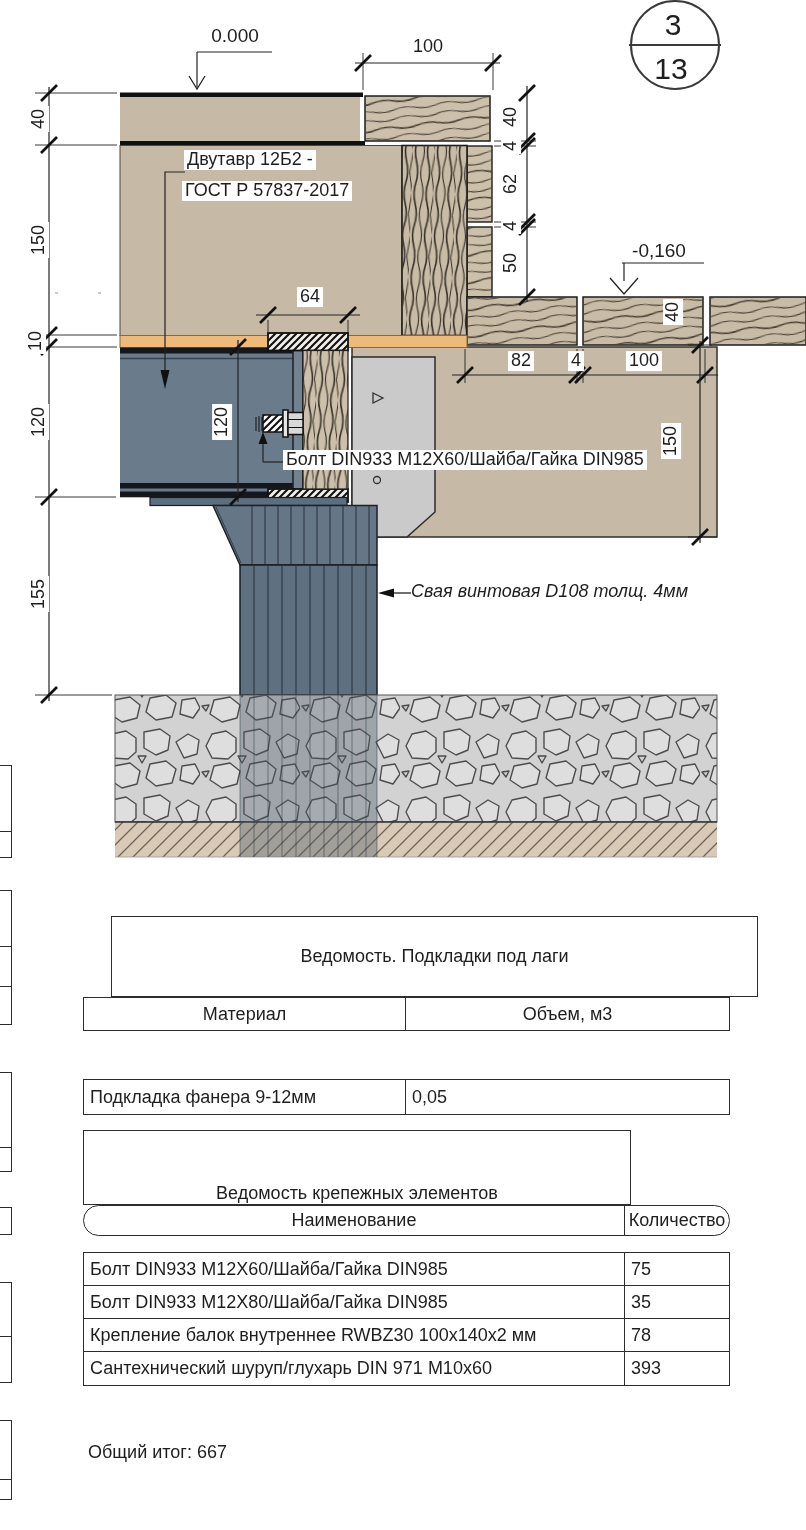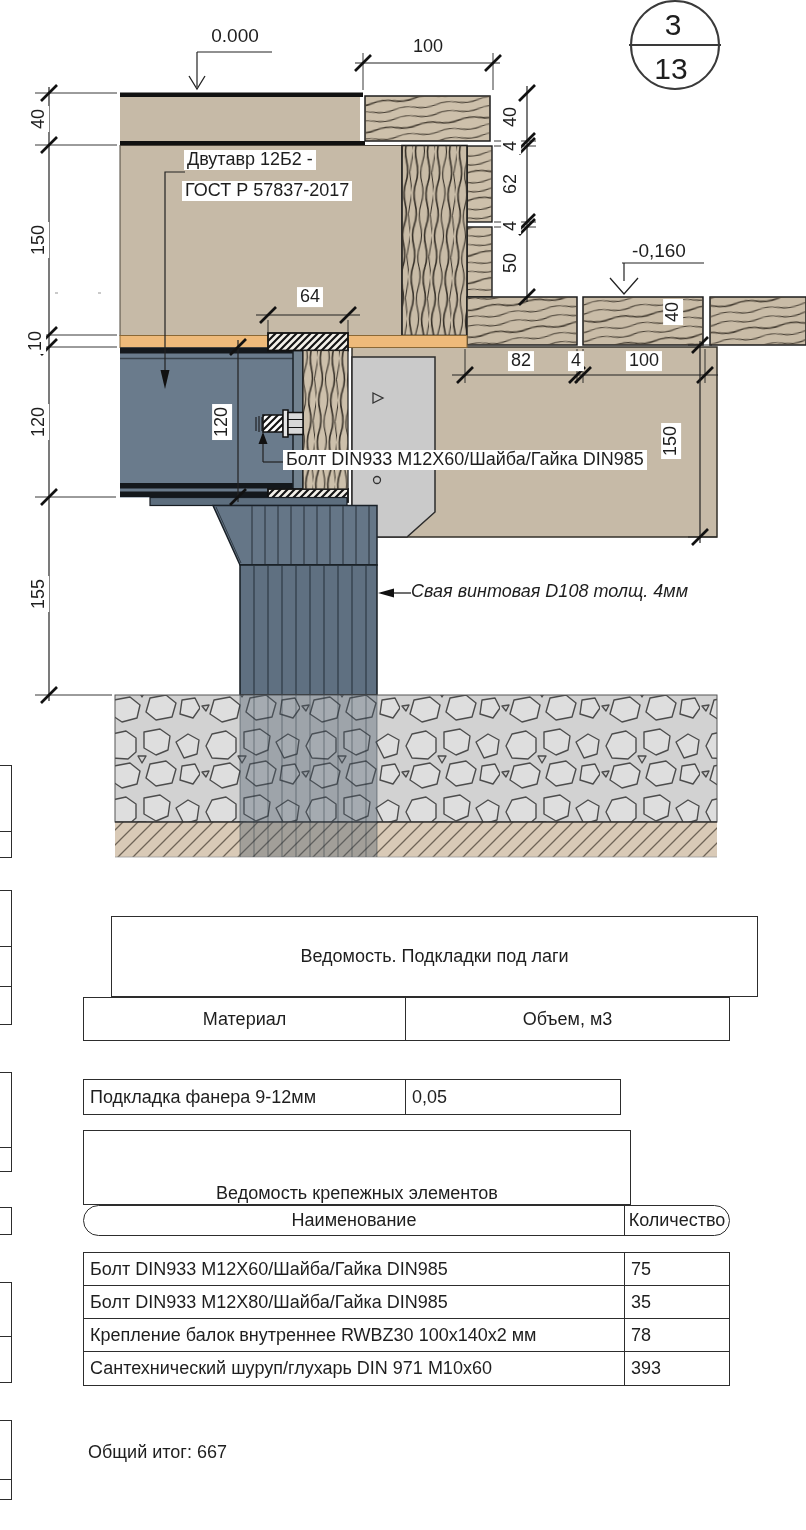--- a/index.html
+++ b/index.html
@@ -349,25 +349,25 @@
   <div class="cutbox" style="top:1282px;height:101px;">
       <div class="cutdiv" style="top:53px;"></div>
     </div>
   <div class="cutbox" style="top:1420px;height:80px;">
       <div class="cutdiv" style="top:58px;"></div>
     </div>
 
   <div class="tblbox" style="left:83px;top:916px;width:647px;height:81px;margin-left:28px;">
     <span>Ведомость. Подкладки под лаги</span>
   </div>
-  <div class="hdr" style="left:83px;top:997px;width:647px;height:44px;">
+  <div class="hdr" style="left:83px;top:997px;width:647px;height:34px;">
     <div class="cell c rbr" style="width:322px;">Материал</div>
     <div class="cell c" style="flex:1;">Объем, м3</div>
   </div>
-  <div class="hdr" style="left:83px;top:1079px;width:538px;height:36px;">
+  <div class="hdr" style="left:83px;top:1079px;width:647px;height:36px;">
     <div class="cell pad rbr" style="width:322px;">Подкладка фанера 9-12мм</div>
     <div class="cell pad" style="flex:1;">0,05</div>
   </div>
   <div class="totaltxt" style="left:88px;top:1118px;">Общий итог: 74</div>
   <div class="totaltxt" style="left:410px;top:1118px;">0,05</div>
 
   <div class="tblbox" style="left:83px;top:1130px;width:548px;height:75px;align-items:flex-end;">
     <span>Ведомость крепежных элементов</span>
   </div>
   <div class="hdr" style="left:83px;top:1205px;width:647px;height:31px;border-radius:22px;">

